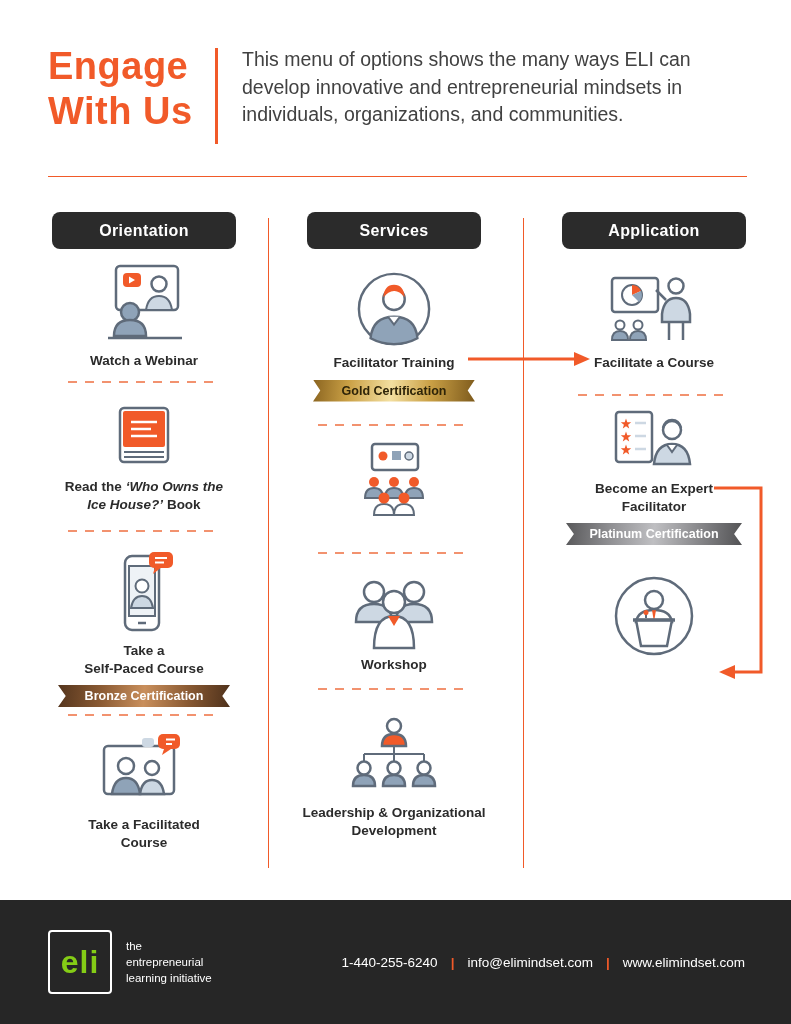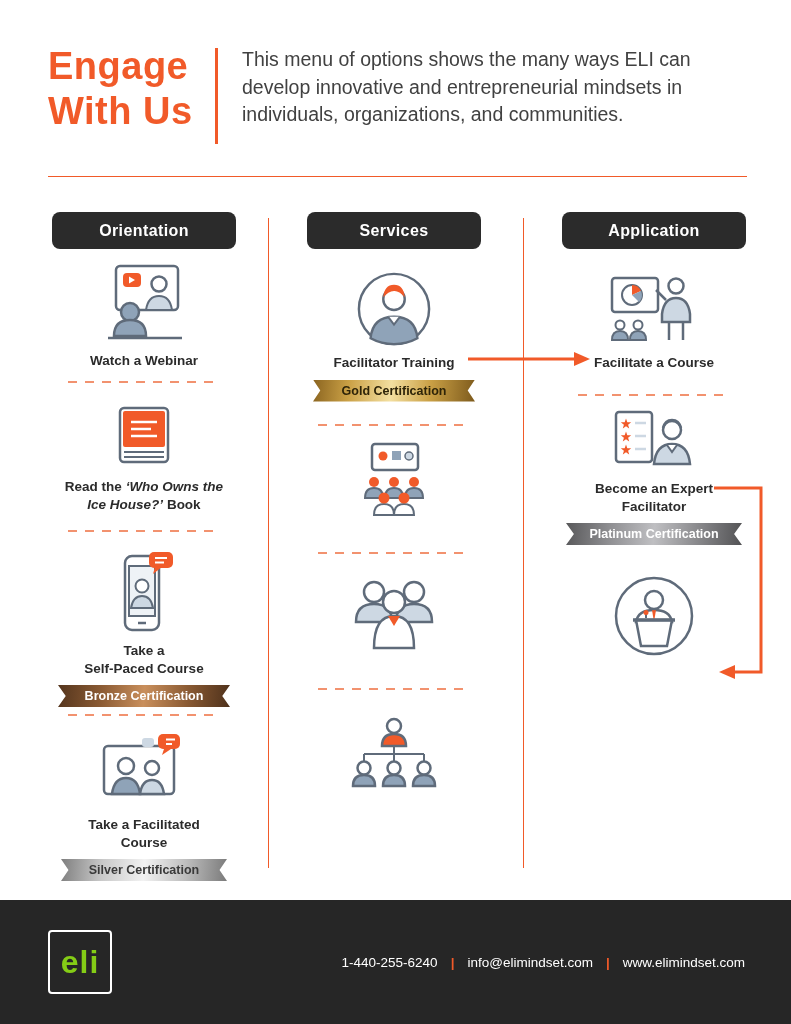--- a/index.html
+++ b/index.html
@@ -174,21 +174,20 @@
             <circle cx="56" cy="36" r="7" fill="#fff" stroke="#5f6b7a" stroke-width="2.5"></circle>
             <rect x="46" y="6" width="12" height="9" rx="3" fill="#cdd8e3"></rect>
             <rect x="62" y="2" width="22" height="15" rx="5" fill="#F15A29"></rect>
             <path d="M68 17 L66 23 L75 17 Z" fill="#F15A29"></path>
             <line x1="70" y1="7.5" x2="79" y2="7.5" stroke="#fff" stroke-width="2"></line>
             <line x1="70" y1="12" x2="76" y2="12" stroke="#fff" stroke-width="2"></line>
           </svg>
         </div>
         <div class="label">Take a Facilitated
 Course</div>
-        <div class="ribbon silver">Silver Certification</div>
       </div>
     </section>
 
     <section class="col col2">
       <div class="pill">Services</div>
 
       <div class="item c2-i1">
         <div class="icon">
           <svg width="78" height="78" viewBox="0 0 80 80">
             <circle cx="40" cy="40" r="36" fill="#fff" stroke="#5f6b7a" stroke-width="2.5"></circle>
@@ -232,38 +231,41 @@
           <svg width="92" height="80" viewBox="0 0 92 80">
             <circle cx="26" cy="22" r="10" fill="#fff" stroke="#5f6b7a" stroke-width="2.5"></circle>
             <path d="M8 52 Q8 34 26 34 Q44 34 44 52 Z" fill="#cdd8e3" stroke="#5f6b7a" stroke-width="2.5"></path>
             <circle cx="66" cy="22" r="10" fill="#fff" stroke="#5f6b7a" stroke-width="2.5"></circle>
             <path d="M48 52 Q48 34 66 34 Q84 34 84 52 Z" fill="#cdd8e3" stroke="#5f6b7a" stroke-width="2.5"></path>
             <circle cx="46" cy="32" r="11" fill="#fff" stroke="#5f6b7a" stroke-width="2.5"></circle>
             <path d="M26 78 Q26 46 46 46 Q66 46 66 78 Z" fill="#fff" stroke="#5f6b7a" stroke-width="2.5"></path>
             <path d="M40 46 L46 56 L52 46 Z" fill="#F15A29"></path>
           </svg>
         </div>
+        <div class="label">Workshop</div>
       </div>
 
       <div class="dash c2-d3"></div>
 
       <div class="item c2-i4">
         <div class="icon">
           <svg width="92" height="86" viewBox="0 0 92 78">
             <path d="M46 31 V38 M16 38 H76 M16 38 V45 M46 38 V45 M76 38 V45" fill="none" stroke="#5f6b7a" stroke-width="2"></path>
             <path d="M34 30 Q34 18 46 18 Q58 18 58 30 Z" fill="#F15A29" stroke="#5f6b7a" stroke-width="2.5"></path>
             <circle cx="46" cy="10" r="7" fill="#fff" stroke="#5f6b7a" stroke-width="2.5"></circle>
             <path d="M5 70 Q5 59 16 59 Q27 59 27 70 Z" fill="#8fa3b8" stroke="#5f6b7a" stroke-width="2.5"></path>
             <circle cx="16" cy="52" r="6.5" fill="#fff" stroke="#5f6b7a" stroke-width="2.5"></circle>
             <path d="M35 70 Q35 59 46 59 Q57 59 57 70 Z" fill="#8fa3b8" stroke="#5f6b7a" stroke-width="2.5"></path>
             <circle cx="46" cy="52" r="6.5" fill="#fff" stroke="#5f6b7a" stroke-width="2.5"></circle>
             <path d="M65 70 Q65 59 76 59 Q87 59 87 70 Z" fill="#8fa3b8" stroke="#5f6b7a" stroke-width="2.5"></path>
             <circle cx="76" cy="52" r="6.5" fill="#fff" stroke="#5f6b7a" stroke-width="2.5"></circle>
           </svg>
         </div>
+        <div class="label">Leadership &amp; Organizational
+Development</div>
       </div>
     </section>
 
     <section class="col col3">
       <div class="pill">Application</div>
 
       <div class="item c3-i1">
         <div class="icon">
           <svg width="96" height="78" viewBox="0 0 96 78">
             <rect x="6" y="8" width="46" height="34" rx="3" fill="#fff" stroke="#5f6b7a" stroke-width="2.5"></rect>
@@ -330,20 +332,23 @@
         <polyline points="714,276 761,276 761,460 733,460" fill="none"></polyline>
         <polygon points="735,453 719,460 735,467" stroke="none"></polygon>
       </g>
     </svg>
   </div>
 
   <footer class="footer">
     <div class="logo-box">
       <span class="logo-text">eli</span>
     </div>
+    <div class="tagline">the
+entrepreneurial
+learning initiative</div>
     <div class="contact">
       <span>1-440-255-6240</span>
       <span class="pipe">|</span>
       <a href="#">info@elimindset.com</a>
       <span class="pipe">|</span>
       <a href="#">www.elimindset.com</a>
     </div>
   </footer>
 
 </div>

